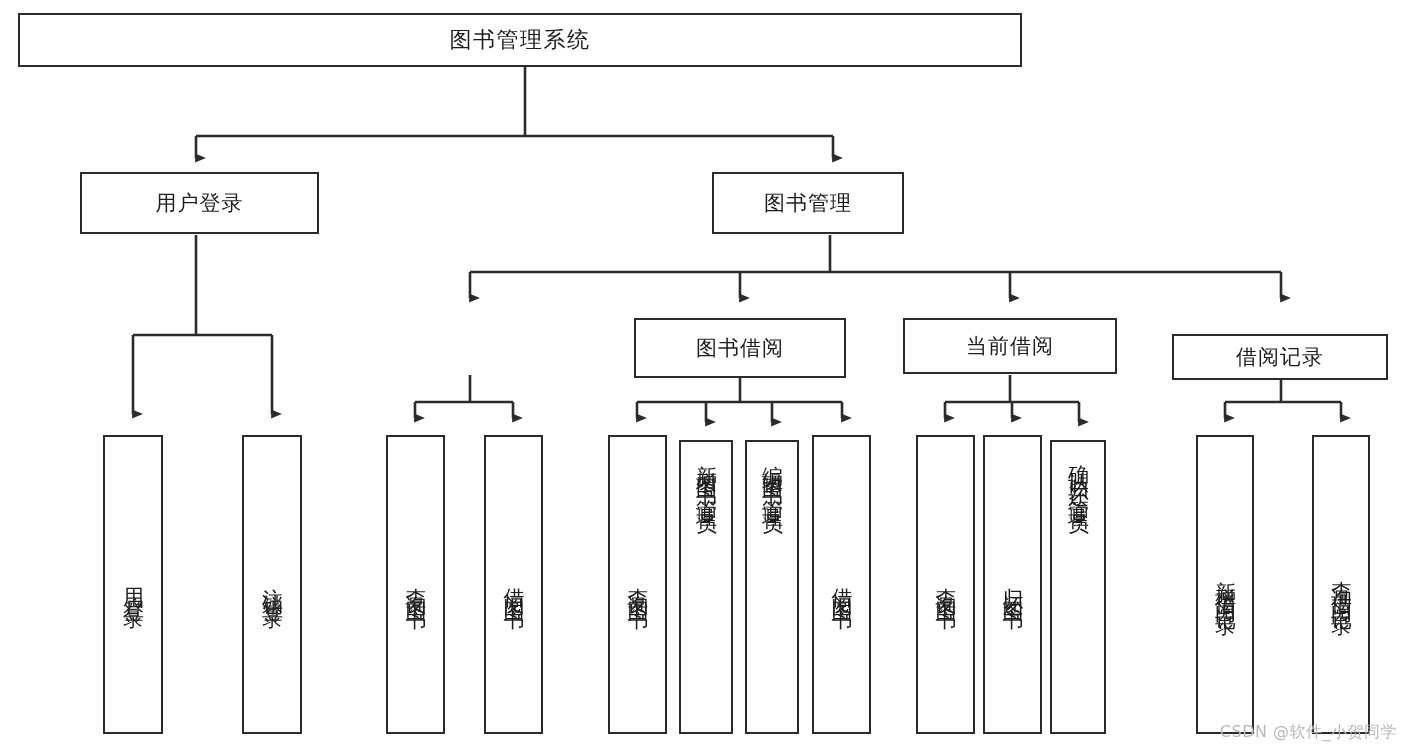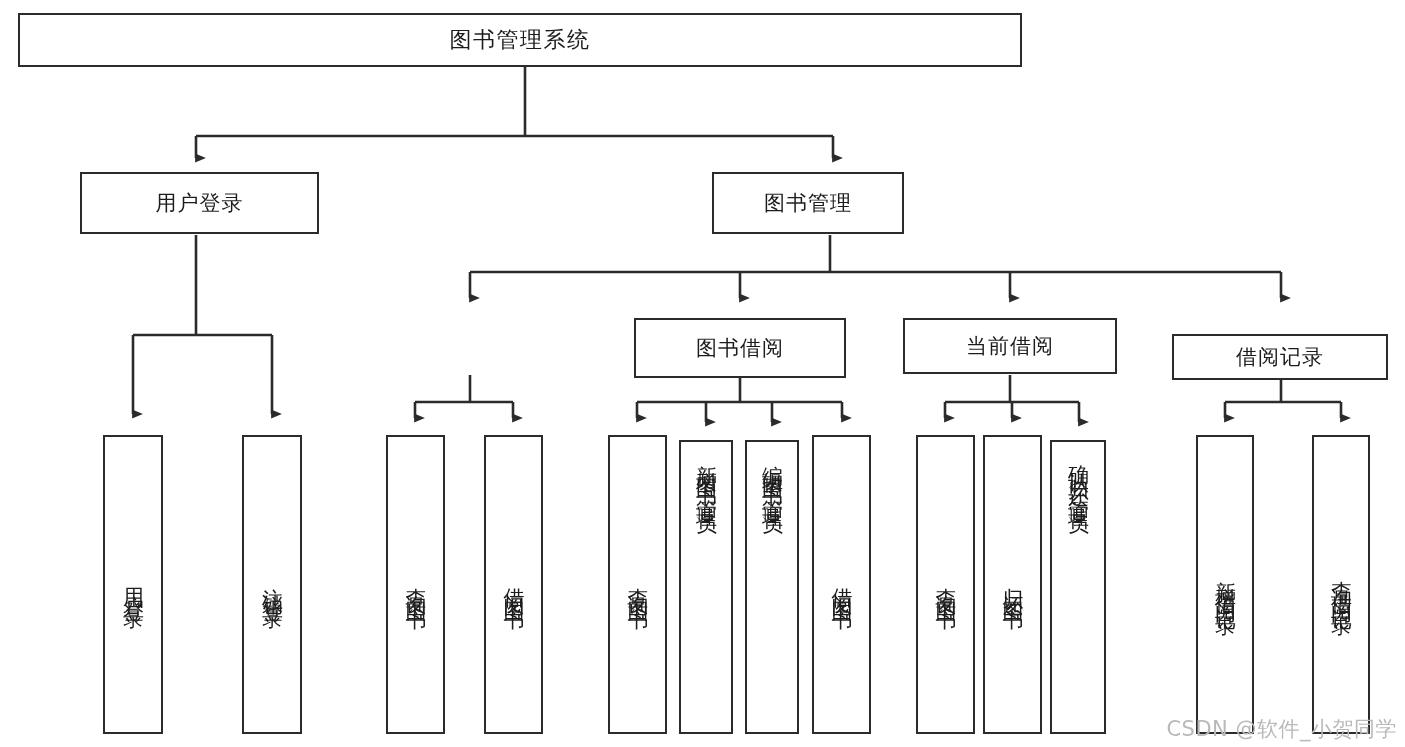--- a/index.html
+++ b/index.html
@@ -51,21 +51,21 @@
   }
   .node.v.centered{
     align-items:center;
     padding-top:0;
   }
 
   .watermark{
     position:absolute;
     right:8px;
     bottom:4px;
-    font-size:21px;
+    font-size:16px;
     color:#b9b9b9;
     letter-spacing:0.5px;
     white-space:nowrap;
     font-family:"DejaVu Sans","Liberation Sans",sans-serif;
   }
 </style>
 </head>
 <body>
 
 <div id="canvas">

